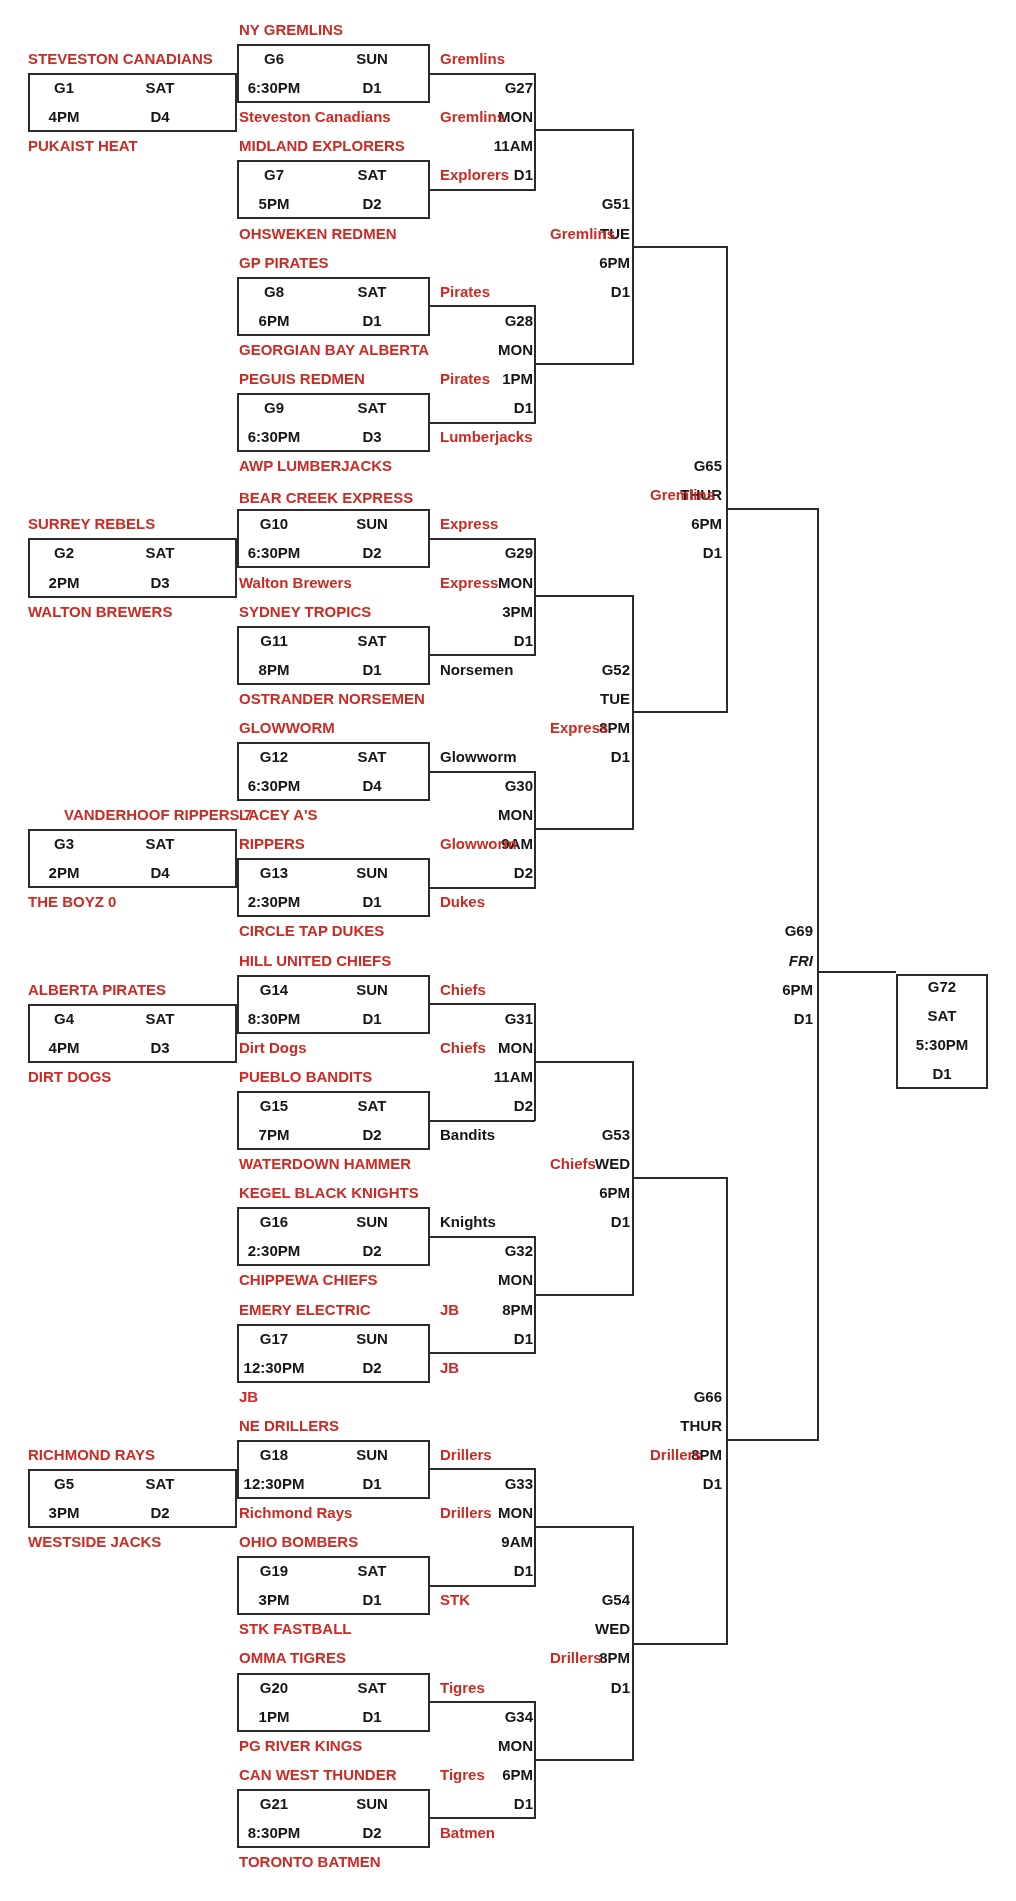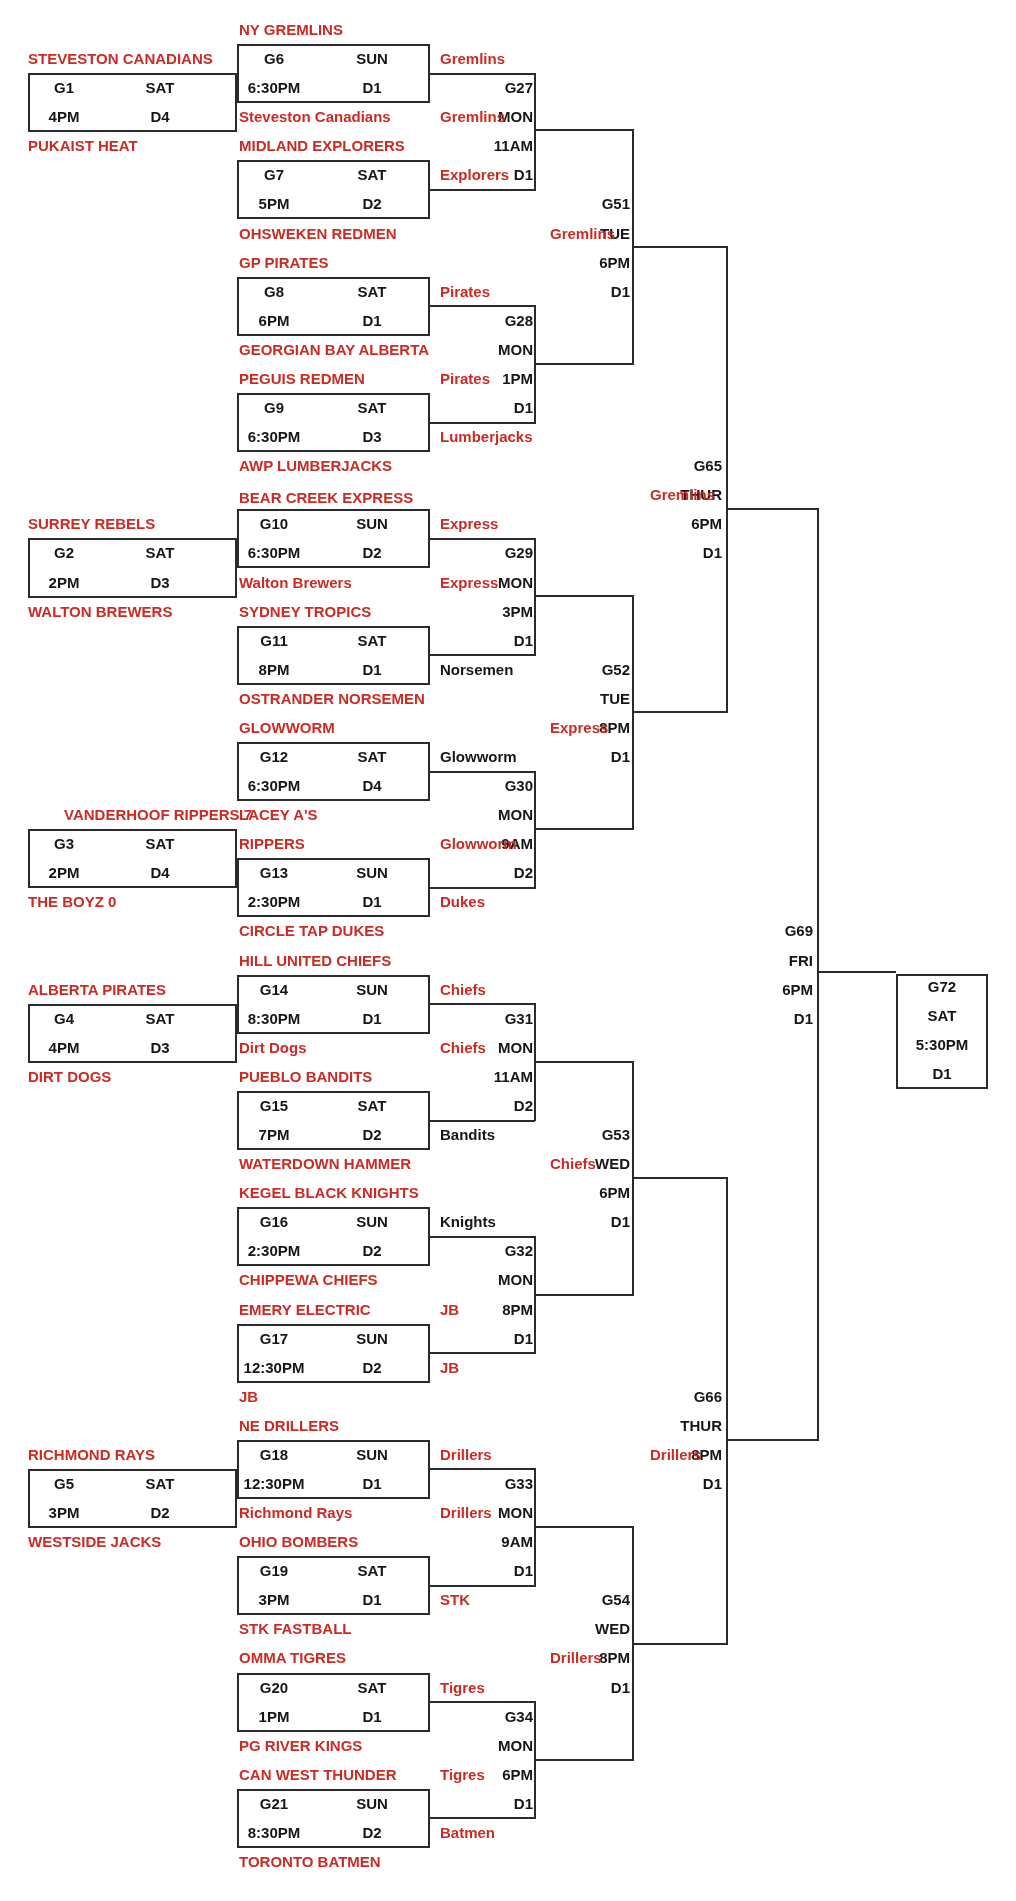--- a/index.html
+++ b/index.html
@@ -287,21 +287,21 @@
     <div class="hline" style="left: 727px; top: 508px; width: 91px;"></div>
     <div class="lbl red" style="top: 485.28px; left: 650px;">Gremlins</div>
     <div class="lbl" style="top: 1386.76px; right: 294px;">G66</div>
     <div class="lbl" style="top: 1415.84px; right: 294px;">THUR</div>
     <div class="lbl" style="top: 1444.92px; right: 294px;">8PM</div>
     <div class="lbl" style="top: 1474px; right: 294px;">D1</div>
     <div class="vline" style="left: 726px; top: 1177px; height: 468px;"></div>
     <div class="hline" style="left: 727px; top: 1439px; width: 91px;"></div>
     <div class="lbl red" style="top: 1444.92px; left: 650px;">Drillers</div>
     <div class="lbl" style="top: 921.48px; right: 203px;">G69</div>
-    <div class="lbl" style="top: 950.56px; right: 203px;">FRI</div>
+    <div class="lbl" style="top: 950.56px; right: 203px; font-style: italic;">FRI</div>
     <div class="lbl" style="top: 979.64px; right: 203px;">6PM</div>
     <div class="lbl" style="top: 1008.72px; right: 203px;">D1</div>
     <div class="vline" style="left: 817px; top: 508px; height: 933px;"></div>
     <div class="hline" style="left: 818px; top: 971px; width: 78px;"></div>
     <div class="gbox" style="left: 896px; top: 974px; width: 92px; height: 115px;"></div>
     <div class="lbl ctr" style="left: 942px; top: 977px;">G72</div>
     <div class="lbl ctr" style="left: 942px; top: 1006px;">SAT</div>
     <div class="lbl ctr" style="left: 942px; top: 1035px;">5:30PM</div>
     <div class="lbl ctr" style="left: 942px; top: 1064px;">D1</div>
   </div>

